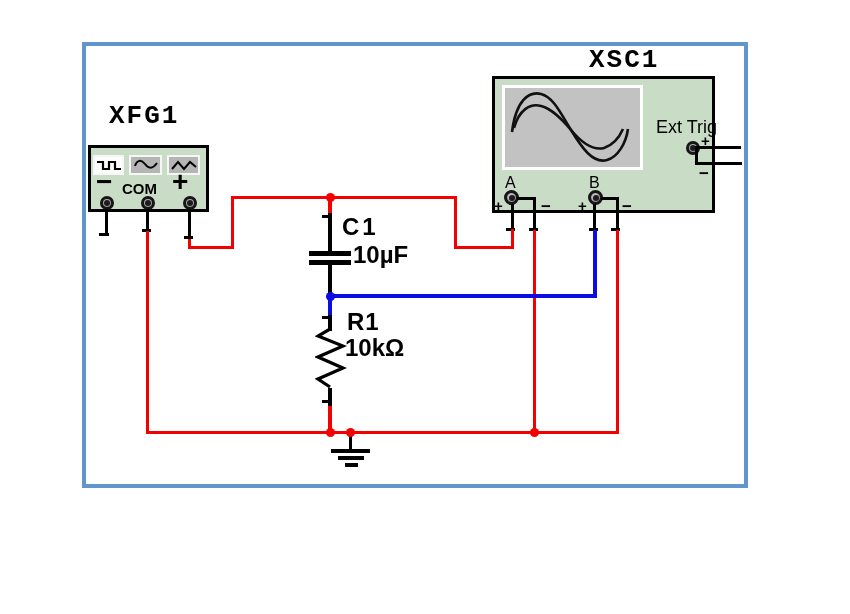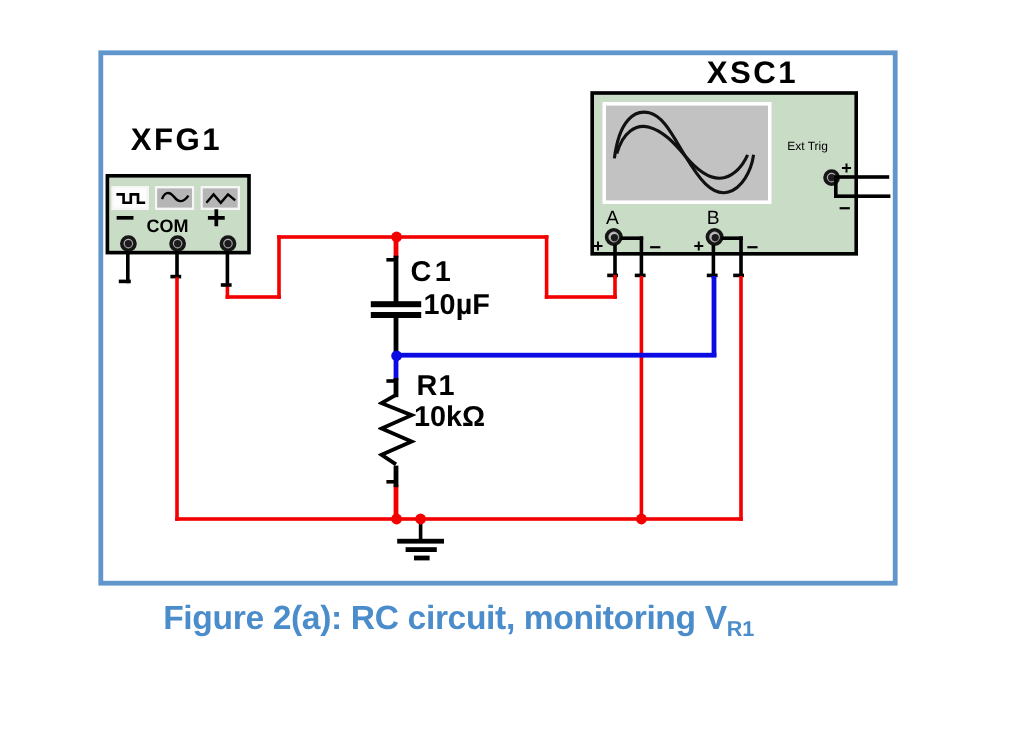--- a/index.html
+++ b/index.html
@@ -11,21 +11,21 @@
   .w{position:absolute;}
   .red{background:#f30000;}
   .blue{background:#0b0be4;}
   .blk{background:#000;}
   
   .dot{position:absolute;width:9px;height:9px;border-radius:50%;}
   .dot.r{background:#f30000;}
   .dot.b{background:#0b0be4;}
   
   .devbox{position:absolute;border:3px solid #000;background:#c9dcc5;box-sizing:border-box;}
-  .devlabel{position:absolute;font-family:Liberation Sans, sans-serif;font-weight:bold;
+  .devlabel{position:absolute;font-family:Liberation Mono, monospace;font-weight:bold;
             font-size:26px;letter-spacing:2px;color:#000;white-space:nowrap;}
   
   .fbtn{position:absolute;border:2px solid #f6f6f6;box-sizing:border-box;background:#b5b5b5;
         display:flex;align-items:center;justify-content:center;}
   .fbtn.sel{background:#fdfdfd;}
   .fbtn svg{display:block;}
   
   .term{position:absolute;border-radius:50%;border:3px solid #161616;
         background:radial-gradient(circle at 45% 40%, #dedede 0%, #8f8f8f 75%);}
   .term::after{content:"";position:absolute;left:50%;top:50%;width:6px;height:6px;
@@ -80,21 +80,21 @@
 
   <div class="devbox" style="left:492px;top:76px;width:223px;height:137px;"></div>
 
   <div class="screen">
     <svg width="135" height="79" viewBox="0 0 135 79">
       <path d="M7,44 C11,12 24,3 36,6 C48,9 55,24 66,42 C77,60 88,76 102,72 C113,69 121,55 123,41" fill="none" stroke="#111" stroke-width="2.6"></path>
       <path d="M9,40 C14,22 25,15 36,18 C47,21 56,30 66,42 C76,54 87,63 99,60 C108,57 114,50 118,41" fill="none" stroke="#111" stroke-width="2.6"></path>
     </svg>
   </div>
 
-  <div class="lab" style="left:656px;top:118px;font-size:10px;">Ext Trig</div>
+  <div class="lab" style="left:656px;top:118px;font-size:18px;">Ext Trig</div>
   <div class="term" style="left:686px;top:141px;width:8px;height:8px;"></div>
   <div class="sign" style="left:701px;top:133px;font-size:15px;">+</div>
   <div class="sign" style="left:699px;top:165px;font-size:17px;">−</div>
 
   <div class="lab" style="left:505px;top:175px;font-size:16px;">A</div>
   <div class="lab" style="left:589px;top:175px;font-size:16px;">B</div>
 
   <div class="term" style="left:504px;top:190px;width:9px;height:9px;"></div>
   <div class="term" style="left:588px;top:190px;width:9px;height:9px;"></div>
 
@@ -167,17 +167,14 @@
     <div class="w blk" style="left:338px;top:456px;width:26px;height:4px;"></div>
     <div class="w blk" style="left:345px;top:463px;width:13px;height:4px;"></div>
   </div>
 
   <div class="dot r" style="left:326px;top:193px;"></div>
   <div class="dot b" style="left:326px;top:292px;"></div>
   <div class="dot r" style="left:326px;top:428px;"></div>
   <div class="dot r" style="left:346px;top:428px;"></div>
   <div class="dot r" style="left:530px;top:428px;"></div>
 
-  <div class="caption">
-    <span>Figure 2(a): RC circuit, monitoring V</span><span class="sub">R1</span>
-  </div>
 
 </div>
 
 </body></html>

